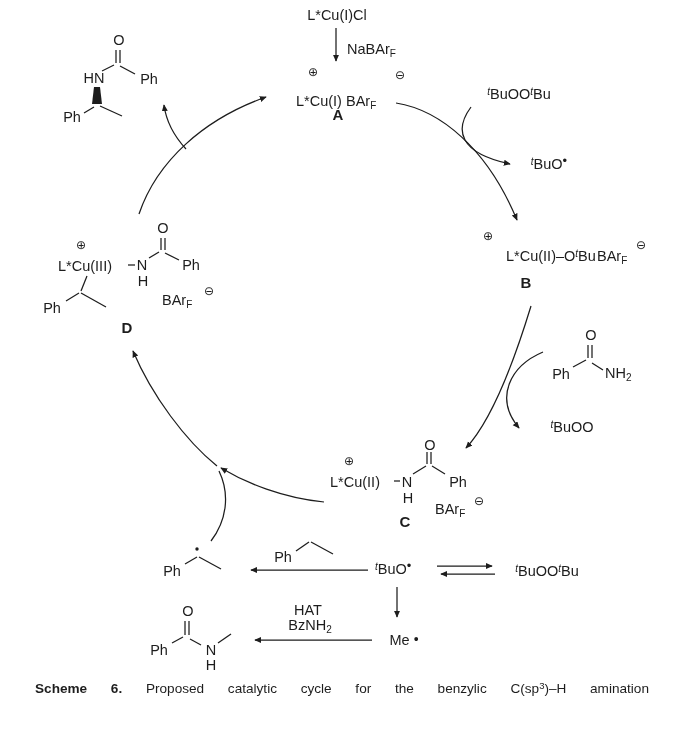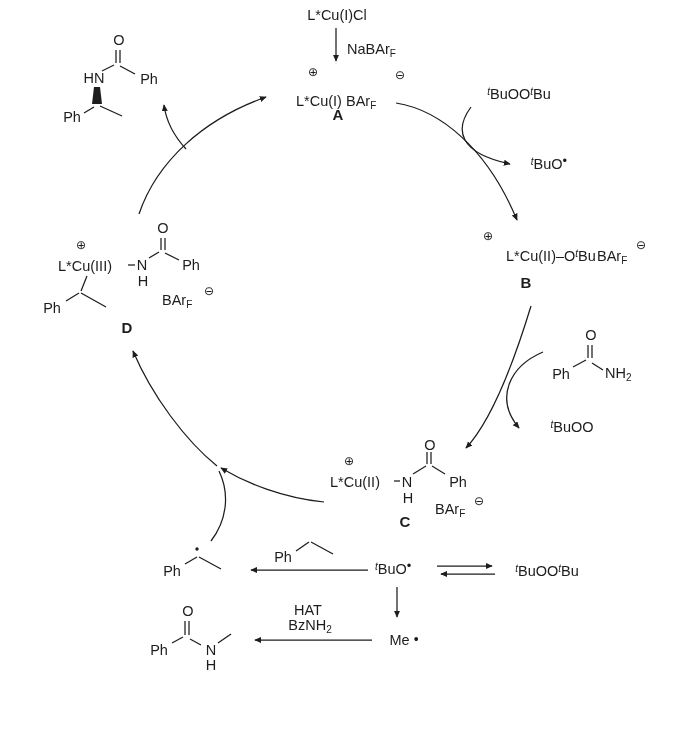--- a/index.html
+++ b/index.html
@@ -167,15 +167,16 @@
   <span class="lbl" style="left:547px; top:571px;"><span class="sup-t">t</span><span>BuOO</span><span class="sup-t">t</span><span>Bu</span></span>
   <span class="lbl" style="left:404px; top:640px;"><span>Me</span> <span class="mdot">•</span></span>
   <span class="lbl" style="left:310px; top:626px;text-align:right;"><span>BzNH</span><span class="sub">2</span></span>
 
   <span class="lbl" style="left:159px; top:650px;">Ph</span>
   <span class="lbl" style="left:188px; top:611px;">O</span>
   <span class="lbl" style="left:211px; top:650px;">N</span>
   <span class="lbl" style="left:211px; top:665px;">H</span>
 
   <div id="caption">
+    <div class="cap1"><b>Scheme 6.</b> <span>Proposed catalytic cycle for the benzylic C(sp</span><span class="sup3">3</span><span>)–H amination</span></div>
   </div>
 
 </div>
 
 </body></html>

